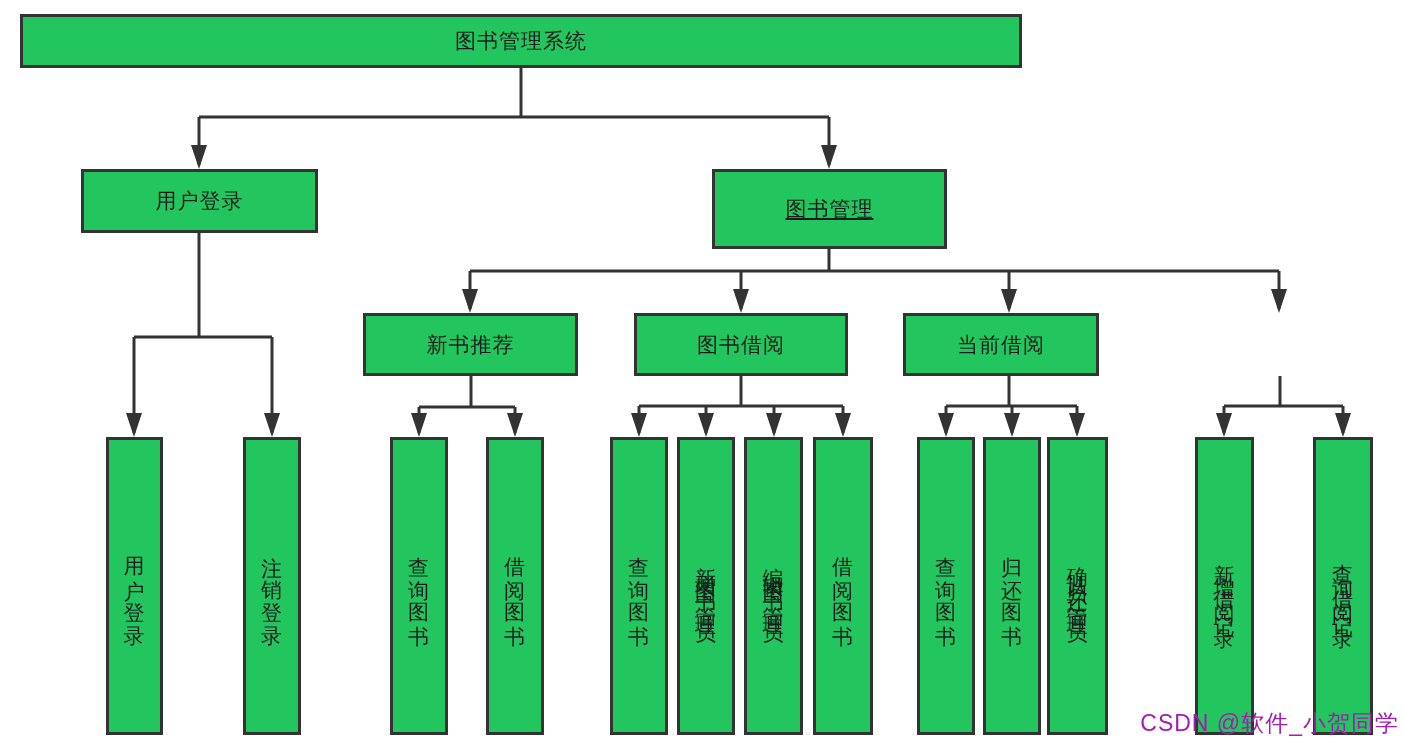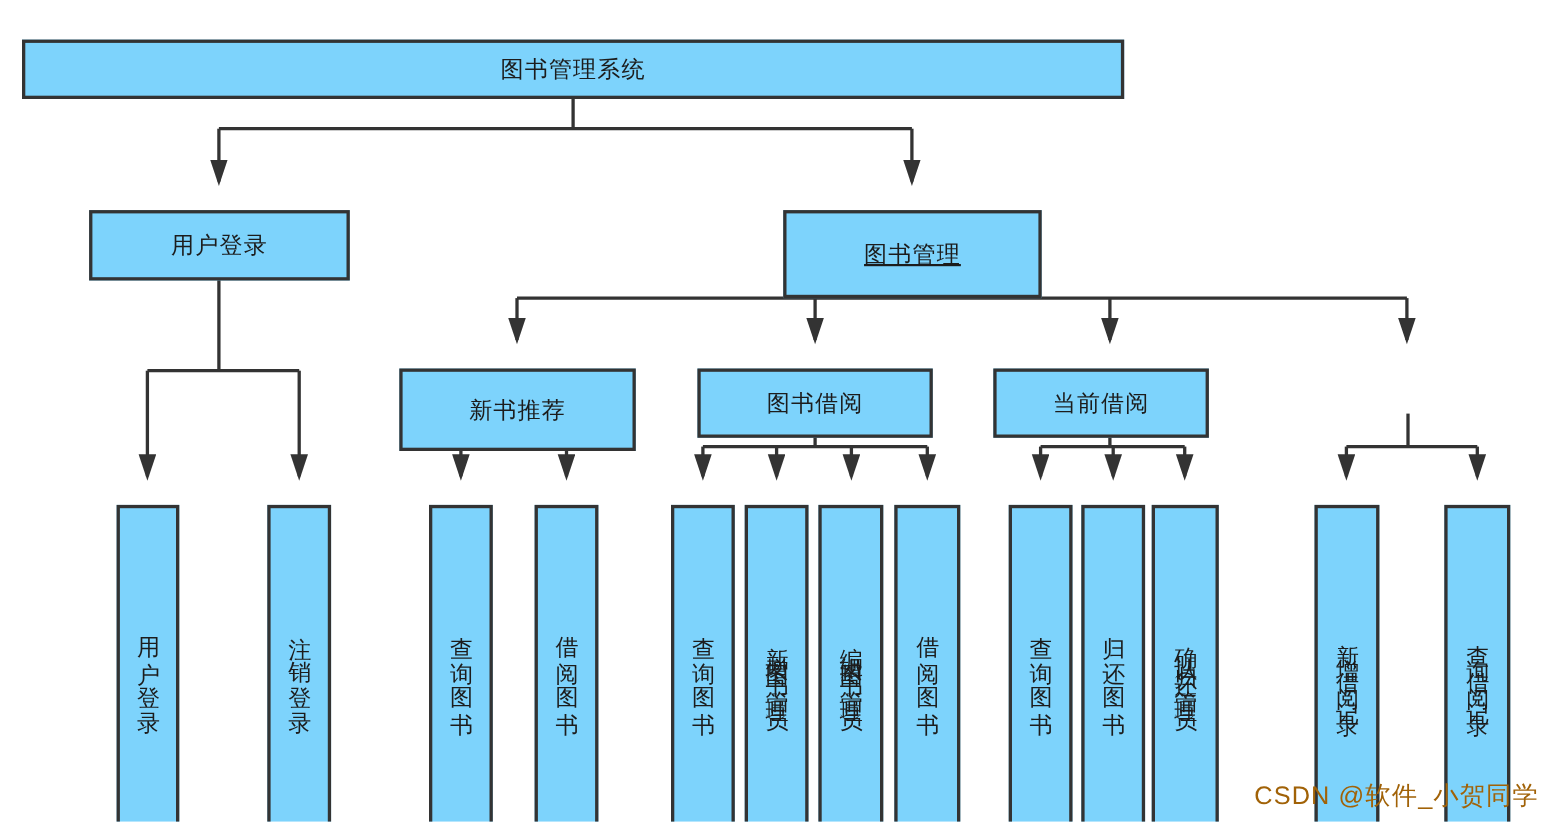--- a/index.html
+++ b/index.html
@@ -9,44 +9,43 @@
     background:#ffffff;
     font-family:"Liberation Sans","DejaVu Sans",sans-serif;
     overflow:hidden;
   }
   #wires{position:absolute;left:0;top:0;width:1405px;height:747px;}
   #wires path{stroke:#333333;stroke-width:3;fill:none;}
   #wires .arrowhead{fill:#333333;stroke:none;}
   .box{
     position:absolute;
     box-sizing:border-box;
-    background:#7dd3fc;
+    background:#22c55e;
     border:3px solid #333333;
     display:flex;
     align-items:center;
     justify-content:center;
     color:#1c1c1c;
     font-size:21px;
     letter-spacing:1px;
     white-space:nowrap;
-    margin-top:22px;
   }
   .vbox{
     writing-mode:vertical-rl;
     text-orientation:mixed;
     letter-spacing:23px;
     line-height:1;
     white-space:normal;
   }
   .vbox span{display:block;}
   
   .b-root{left:20px;top:14px;width:1002px;height:54px;}
   .b-l2a{left:81px;top:169px;width:237px;height:64px;}
   .b-l2b{left:712px;top:169px;width:235px;height:80px;text-decoration:underline;}
-  .b-l3a{left:363px;top:313px;width:215px;height:75px;}
+  .b-l3a{left:363px;top:313px;width:215px;height:63px;}
   .b-l3b{left:634px;top:313px;width:214px;height:63px;}
   .b-l3c{left:903px;top:313px;width:196px;height:63px;}
   .b-l3d{left:1173px;top:313px;width:214px;height:63px;}
   
   .leaf{top:437px;height:298px;}
   .b-f1{left:106px;width:57px;}
   .b-f2{left:243px;width:58px;}
   .b-f3{left:390px;width:58px;}
   .b-f4{left:486px;width:58px;}
   .b-f5{left:610px;width:58px;}
@@ -54,21 +53,21 @@
   .b-f7{left:744px;width:59px;}
   .b-f8{left:813px;width:60px;}
   .b-f9{left:917px;width:58px;}
   .b-f10{left:983px;width:58px;}
   .b-f11{left:1047px;width:61px;}
   .b-f12{left:1195px;width:59px;}
   .b-f13{left:1313px;width:60px;}
   .watermark{
     position:absolute;
     right:6px;bottom:8px;
-    color:#a16207;
+    color:#a21caf;
     font-size:23px;
     letter-spacing:1px;
   }
 </style>
 </head>
 <body>
 
 <div id="canvas">
 
   <svg id="wires" viewBox="0 0 1405 747" xmlns="http://www.w3.org/2000/svg">

